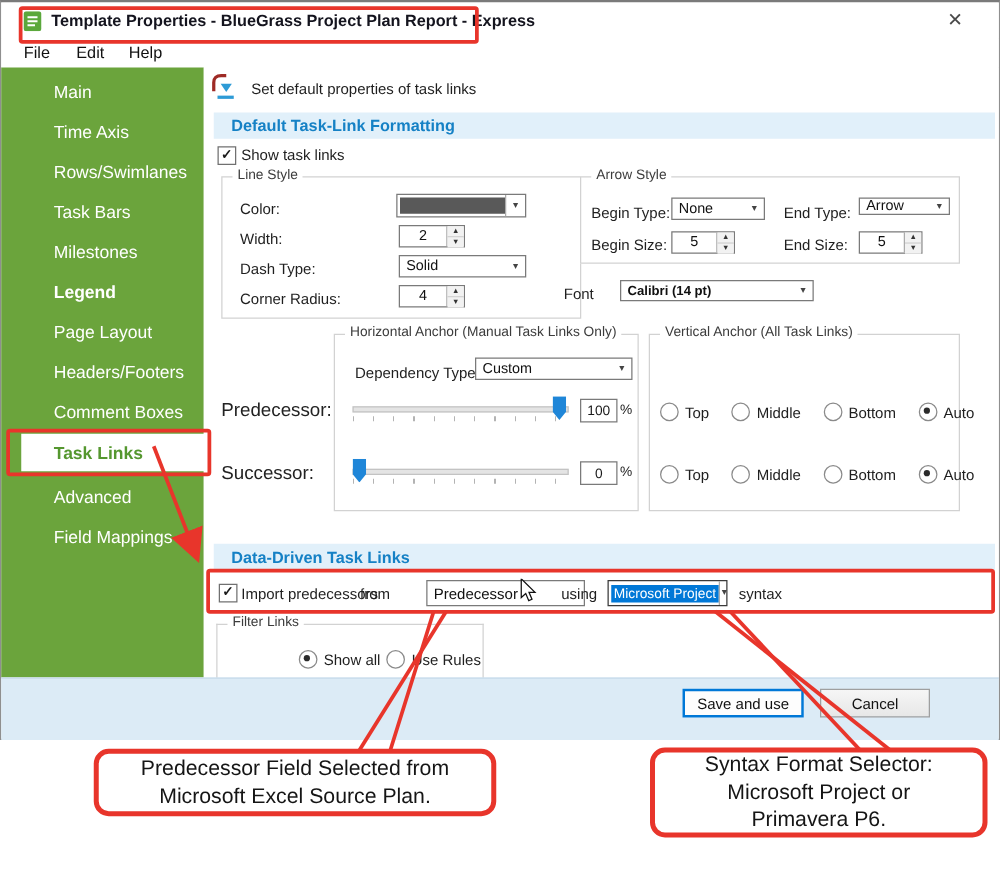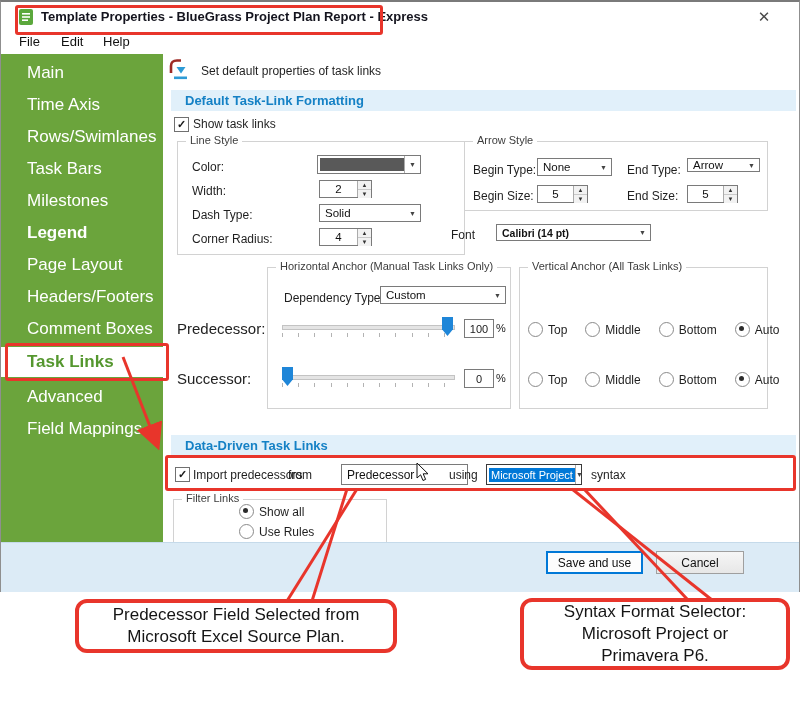--- a/index.html
+++ b/index.html
@@ -8,22 +8,22 @@
   .abs{position:absolute;}
   
   #window{left:0;top:0;width:798px;height:589px;background:#fff;border:1px solid #8f8f8f;border-top:2px solid #7a7a7a;}
   #titlebar{left:0;top:0;width:798px;height:29px;background:#fff;}
   #title-text{left:40px;top:7px;font-size:13px;font-weight:bold;color:#14141e;white-space:nowrap;text-align:center;}
   #close-x{left:752px;top:5px;width:22px;height:20px;font-size:15px;color:#4a4a4a;text-align:center;line-height:20px;cursor:default;}
   #menubar{left:0;top:29px;width:798px;height:23px;background:#fff;}
   .menu-item{top:3px;font-size:13px;color:#111;}
   
   #sidebar{left:0;top:52px;width:162px;height:488px;background:#6BA43C;}
-  .side-item{position:absolute;left:0;width:162px;height:30px;display:flex;align-items:center;
-             padding-left:26px;box-sizing:border-box;font-size:17px;color:#fff;}
+  .side-item{position:absolute;left:16px;width:162px;height:30px;display:flex;align-items:center;
+             padding-left:26px;box-sizing:border-box;font-size:14px;color:#fff;}
   .side-item.selected{background:#fff;color:#55972F;font-weight:bold;}
   
   #content{left:162px;top:52px;width:636px;height:488px;background:#fff;font-size:12px;}
   .strip{position:absolute;height:21px;background:#E1F0FA;display:flex;align-items:center;}
   .strip .t{font-size:13px;font-weight:bold;color:#1581C5;padding-left:14px;}
   .grp{position:absolute;border:1px solid #d2d2d2;background:#fff;}
   .grp .glabel{position:absolute;top:-8px;left:8px;background:#fff;padding:0 4px;font-size:11px;color:#3c3c3c;white-space:nowrap;}
   .lbl{position:absolute;font-size:12px;color:#1f1f1f;white-space:nowrap;}
   .biglbl{position:absolute;font-size:15px;color:#222;white-space:nowrap;}
   .combo{position:absolute;border:1px solid #7a7a7a;background:#fff;display:flex;align-items:center;box-sizing:border-box;}
@@ -257,21 +257,21 @@
       </div>
       <div class="lbl" style="left:286px;top:414px">using</div>
       <div class="combo" style="left:323px;top:410px;width:96px;height:21px;border-color:#3a3a3a">
         <div class="cv" style="background:#0078D7;color:#fff;font-size:11px;margin:2px 0 2px 2px;padding:1px 2px;flex:none">Microsoft Project</div>
         <div class="carr" style="margin-left:auto;border-left:1px solid #ababab;align-self:stretch;display:flex;align-items:center;justify-content:center">▼</div>
       </div>
       <div class="lbl" style="left:428px;top:414px">syntax</div>
 
       <div class="grp" style="left:10px;top:445px;width:212px;height:46px;border-bottom:none">
         <span class="glabel">Filter Links</span>
-        <div id="filter-opts" class="abs" style="left:65px;top:4px;display:flex;flex-direction:column;gap:5px">
+        <div id="filter-opts" class="abs" style="left:65px;top:20px;display:flex;flex-direction:row;gap:5px">
             <span style="display: inline-flex; align-items: center; margin-right: 0px;">
               <span class="radio on"></span>
               <span class="rlabel">Show all</span>
             </span>
             <span style="display: inline-flex; align-items: center; margin-right: 0px;">
               <span class="radio"></span>
               <span class="rlabel">Use Rules</span>
             </span>
           </div>
       </div>

